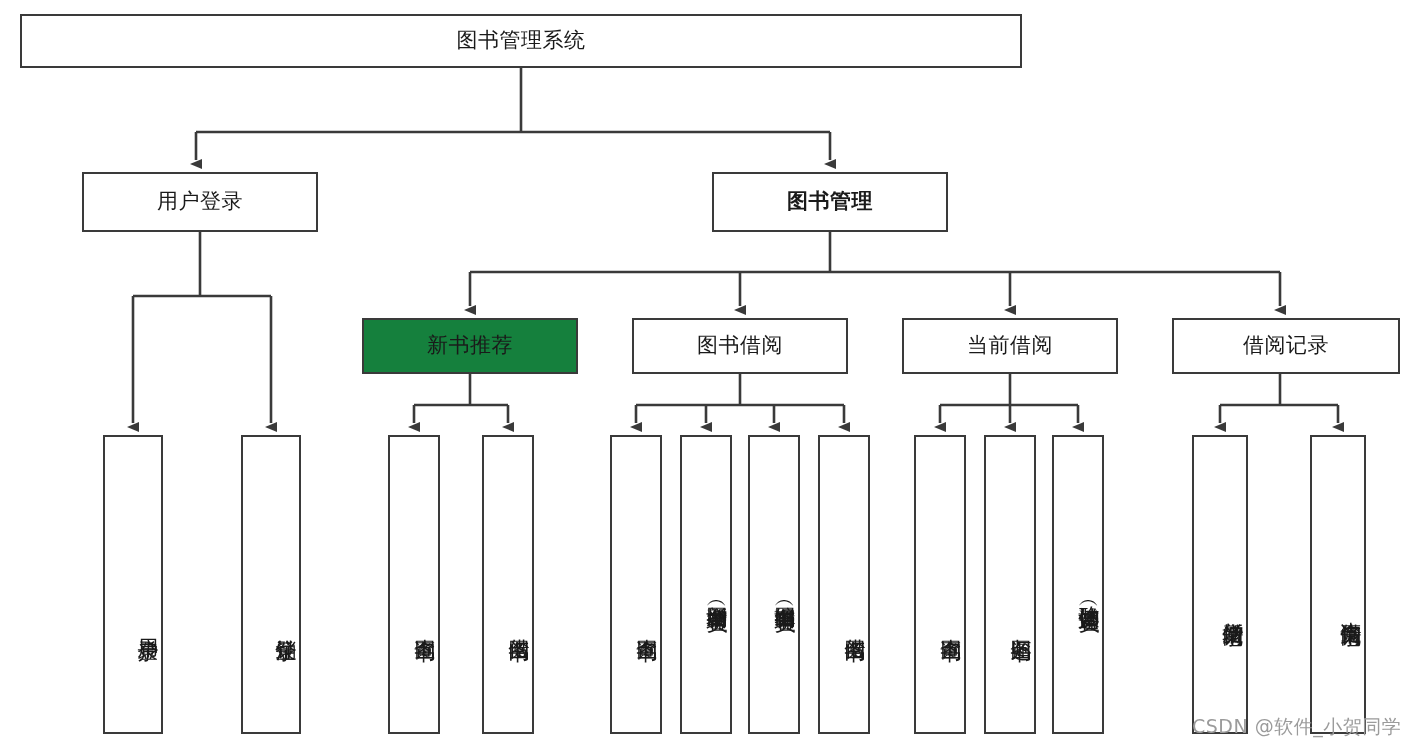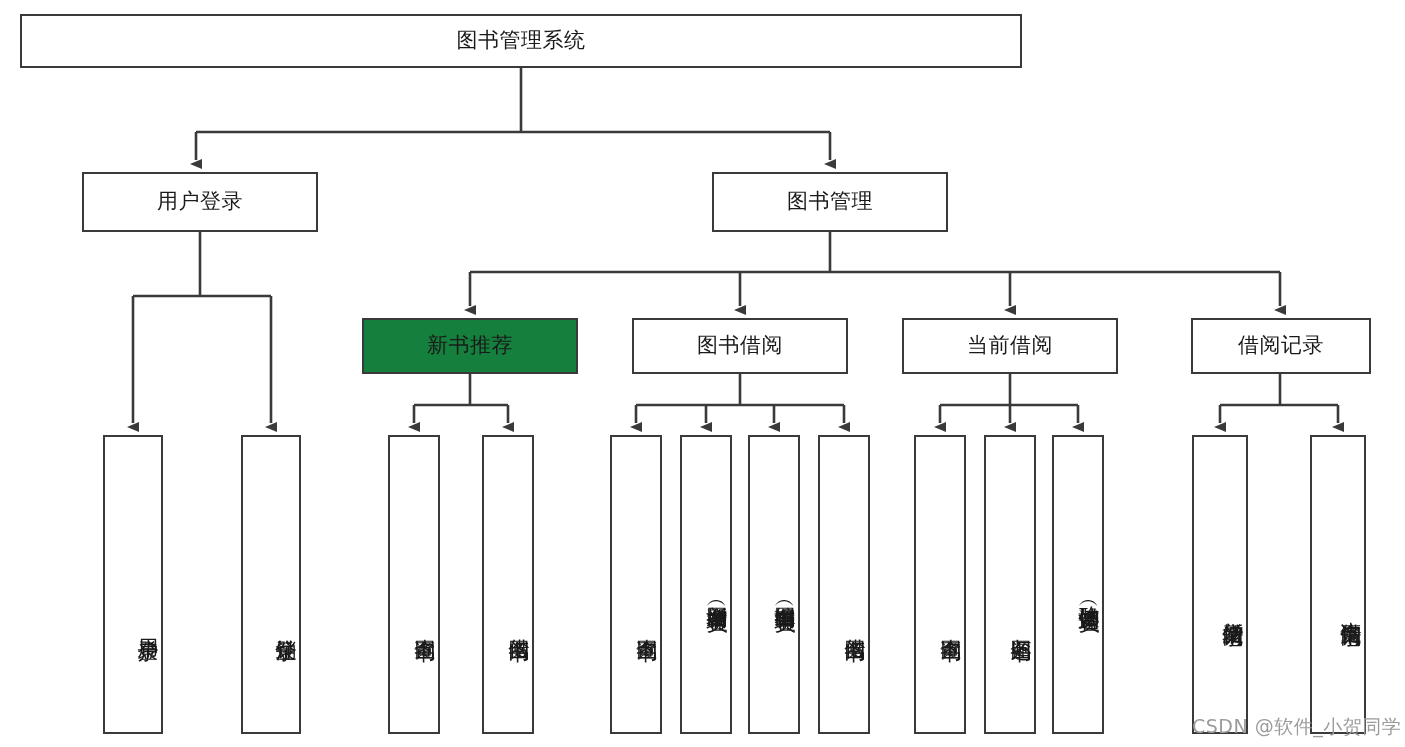--- a/index.html
+++ b/index.html
@@ -114,26 +114,26 @@
       <path d="M1280,374 L1280,405"></path>
       <path d="M1220,405 L1338,405"></path>
       <path d="M1220,405 L1220,423" marker-end="url(#arrow)"></path>
       <path d="M1338,405 L1338,423" marker-end="url(#arrow)"></path>
     </g>
   </svg>
 
   <div class="node node-h" style="left: 20px; top: 14px; width: 1002px; height: 54px; border-color: rgb(58, 58, 58); background: rgb(255, 255, 255); color: rgb(26, 26, 26);">图书管理系统</div>
 
   <div class="node node-h" style="left: 82px; top: 172px; width: 236px; height: 60px; border-color: rgb(58, 58, 58); background: rgb(255, 255, 255); color: rgb(26, 26, 26);">用户登录</div>
-  <div class="node node-h" style="left: 712px; top: 172px; width: 236px; height: 60px; border-color: rgb(58, 58, 58); background: rgb(255, 255, 255); color: rgb(26, 26, 26);">图书管理</div>
+  <div class="node node-h" style="left: 712px; top: 172px; width: 236px; height: 60px; border-color: rgb(58, 58, 58); background: rgb(255, 255, 255); color: rgb(26, 26, 26); font-weight: bold;">图书管理</div>
 
   <div class="node node-h" style="left: 362px; top: 318px; width: 216px; height: 56px; border-color: rgb(58, 58, 58); background: #15803d; color: rgb(26, 26, 26);">新书推荐</div>
   <div class="node node-h" style="left: 632px; top: 318px; width: 216px; height: 56px; border-color: rgb(58, 58, 58); background: rgb(255, 255, 255); color: rgb(26, 26, 26);">图书借阅</div>
   <div class="node node-h" style="left: 902px; top: 318px; width: 216px; height: 56px; border-color: rgb(58, 58, 58); background: rgb(255, 255, 255); color: rgb(26, 26, 26);">当前借阅</div>
-  <div class="node node-h" style="left: 1172px; top: 318px; width: 180px; height: 56px; border-color: rgb(58, 58, 58); background: rgb(255, 255, 255); color: rgb(26, 26, 26); margin-left: 19px;">借阅记录</div>
+  <div class="node node-h" style="left: 1172px; top: 318px; width: 228px; height: 56px; border-color: rgb(58, 58, 58); background: rgb(255, 255, 255); color: rgb(26, 26, 26);">借阅记录</div>
 
   <div class="node node-v pad-small" style="left: 103px; top: 435px; width: 60px; height: 299px; border-color: rgb(58, 58, 58); background: rgb(255, 255, 255); color: rgb(26, 26, 26);">用户登录</div>
   <div class="node node-v pad-small" style="left: 241px; top: 435px; width: 60px; height: 299px; border-color: rgb(58, 58, 58); background: rgb(255, 255, 255); color: rgb(26, 26, 26);">注销登录</div>
   <div class="node node-v pad-small" style="left: 388px; top: 435px; width: 52px; height: 299px; border-color: rgb(58, 58, 58); background: rgb(255, 255, 255); color: rgb(26, 26, 26);">查询图书</div>
   <div class="node node-v pad-small" style="left: 482px; top: 435px; width: 52px; height: 299px; border-color: rgb(58, 58, 58); background: rgb(255, 255, 255); color: rgb(26, 26, 26);">借阅图书</div>
   <div class="node node-v pad-small" style="left: 610px; top: 435px; width: 52px; height: 299px; border-color: rgb(58, 58, 58); background: rgb(255, 255, 255); color: rgb(26, 26, 26);">查询图书</div>
   <div class="node node-v pad-tiny" style="left: 680px; top: 435px; width: 52px; height: 299px; border-color: rgb(58, 58, 58); background: rgb(255, 255, 255); color: rgb(26, 26, 26);">新增图书（管理员）</div>
   <div class="node node-v pad-tiny" style="left: 748px; top: 435px; width: 52px; height: 299px; border-color: rgb(58, 58, 58); background: rgb(255, 255, 255); color: rgb(26, 26, 26);">编辑图书（管理员）</div>
   <div class="node node-v pad-small" style="left: 818px; top: 435px; width: 52px; height: 299px; border-color: rgb(58, 58, 58); background: rgb(255, 255, 255); color: rgb(26, 26, 26);">借阅图书</div>
   <div class="node node-v pad-small" style="left: 914px; top: 435px; width: 52px; height: 299px; border-color: rgb(58, 58, 58); background: rgb(255, 255, 255); color: rgb(26, 26, 26);">查询图书</div>

